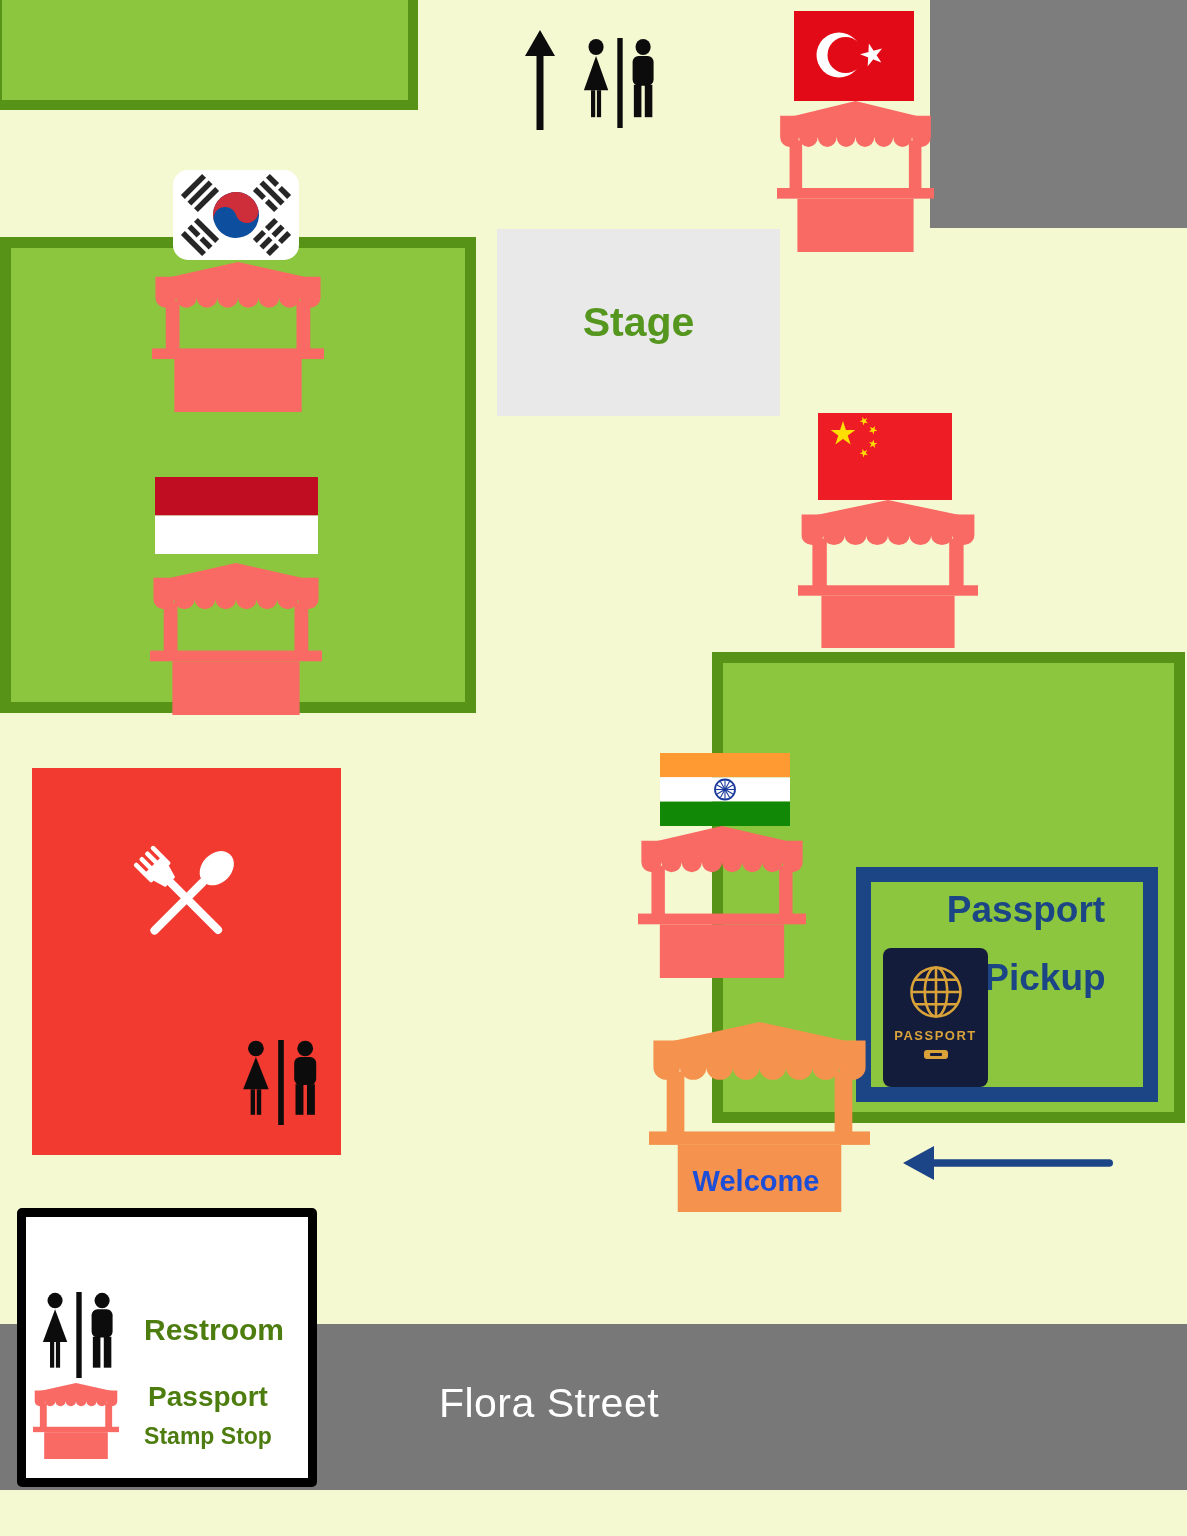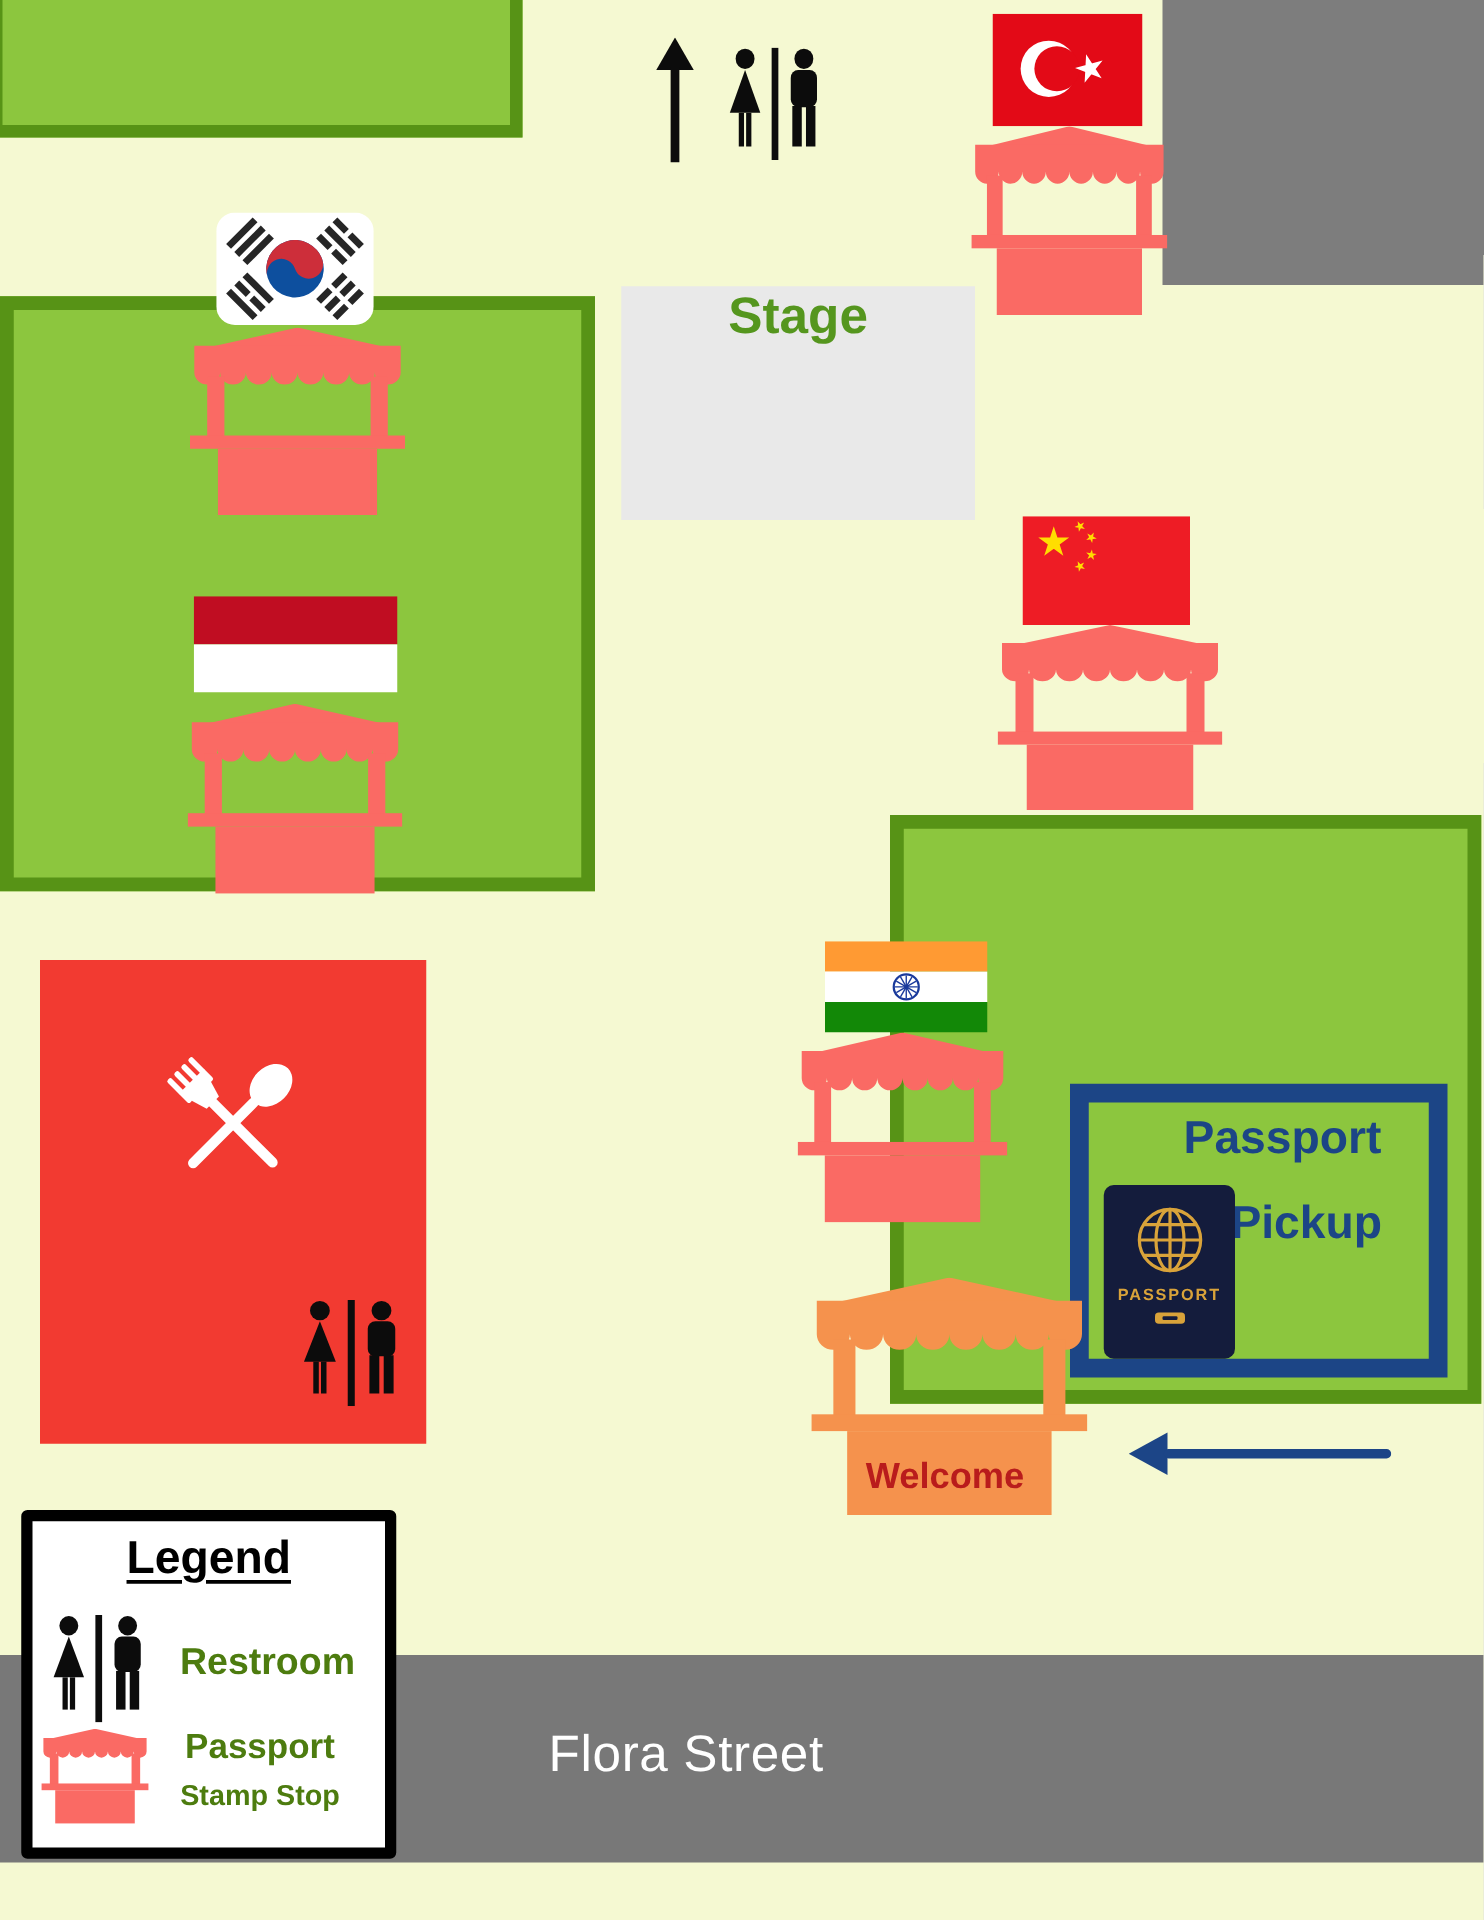--- a/index.html
+++ b/index.html
@@ -8,26 +8,26 @@
     background:var(--background,#f5f9d2);
     font-family:"Liberation Sans",sans-serif;
   }
   .abs{position:absolute;}
   .zone{background:var(--zone-fill,#8cc63e);border:10px solid var(--zone-border,#579316);box-sizing:border-box;}
   .zone.thick{border-width:11px;}
   .gray-block{background:var(--block-gray,#7d7d7d);}
   .street{background:var(--street-gray,#787878);}
   .street-label{position:absolute;left:399px;top:56px;width:300px;text-align:center;
     font-size:41px;color:#fff;letter-spacing:.5px;}
-  .stage{background:var(--stage-fill,#e9e9e9);display:flex;justify-content:center;}
+  .stage{background:var(--stage-fill,#e9e9e9);display:flex;align-items:center;justify-content:center;}
   .stage-label{font-size:41px;font-weight:bold;color:var(--stage-green,#55961e);}
   .booth{color:var(--booth-salmon,#fa6a64);}
   .booth.orange{color:var(--welcome-orange,#f5924d);}
   .welcome-label{left:656px;top:1165px;width:200px;text-align:center;
-    font-size:29px;font-weight:bold;color:#b91c1c;}
+    font-size:29px;font-weight:bold;color:#1d4ed8;}
   .passport-frame{border:15px solid var(--passport-blue,#1c4586);box-sizing:border-box;}
   .pp-line{width:200px;text-align:center;font-size:37px;font-weight:bold;color:var(--passport-blue,#1c4586);}
   .passport-book{background:var(--book-navy,#141c3c);border-radius:8px;
     display:flex;flex-direction:column;align-items:center;}
   .book-globe{margin-top:12px;width:64px;height:64px;}
   .book-label{margin-top:4px;font-size:13px;font-weight:bold;letter-spacing:1.5px;
     color:var(--book-gold,#d9a33a);}
   .book-chip{margin-top:7px;width:24px;height:9px;background:var(--book-gold,#d9a33a);
     border-radius:3px;display:flex;align-items:center;justify-content:center;}
   .chip-slot{display:block;width:12px;height:2.5px;background:var(--book-navy,#141c3c);border-radius:1px;}
@@ -269,21 +269,20 @@
     <svg class="abs white-ic" style="left:90px;top:67px;width:128px;height:128px;" viewBox="0 0 100 100">
       <use href="#sym-utensils"></use>
       </svg>
     <svg class="abs ink" style="left:205px;top:272px;width:88px;height:85px;" viewBox="0 0 100 100" preserveAspectRatio="none">
       <use href="#sym-restroom"></use>
       </svg>
   </div>
 
 
   <div class="abs legend" style="left:17px;top:1208px;width:300px;height:279px;">
-    <div class="legend-title">Legend</div>
     <svg class="abs ink" style="left:11px;top:75px;width:84px;height:86px;" viewBox="0 0 100 100" preserveAspectRatio="none">
       <use href="#sym-restroom"></use>
       </svg>
     <div class="legend-label" style="left:100px;top:96px;width:176px;font-size:30px;">Restroom</div>
     <svg class="abs booth" style="left:7px;top:166px;width:86px;height:76px;" viewBox="0 0 100 92" preserveAspectRatio="none">
       <use href="#sym-booth"></use>
       </svg>
     <div class="legend-label" style="left:94px;top:164px;width:176px;font-size:28px;">Passport</div>
     <div class="legend-label" style="left:94px;top:206px;width:176px;font-size:23px;">Stamp Stop</div>
   </div>

